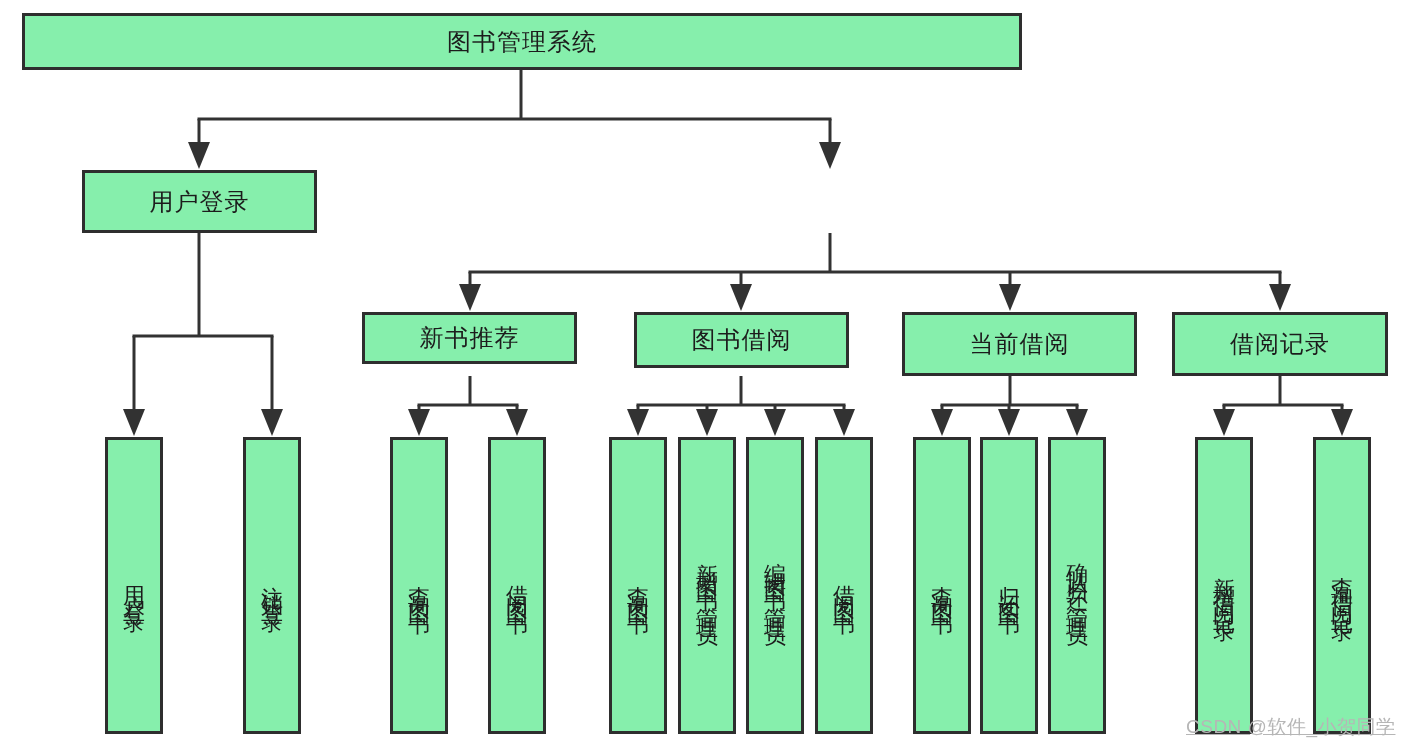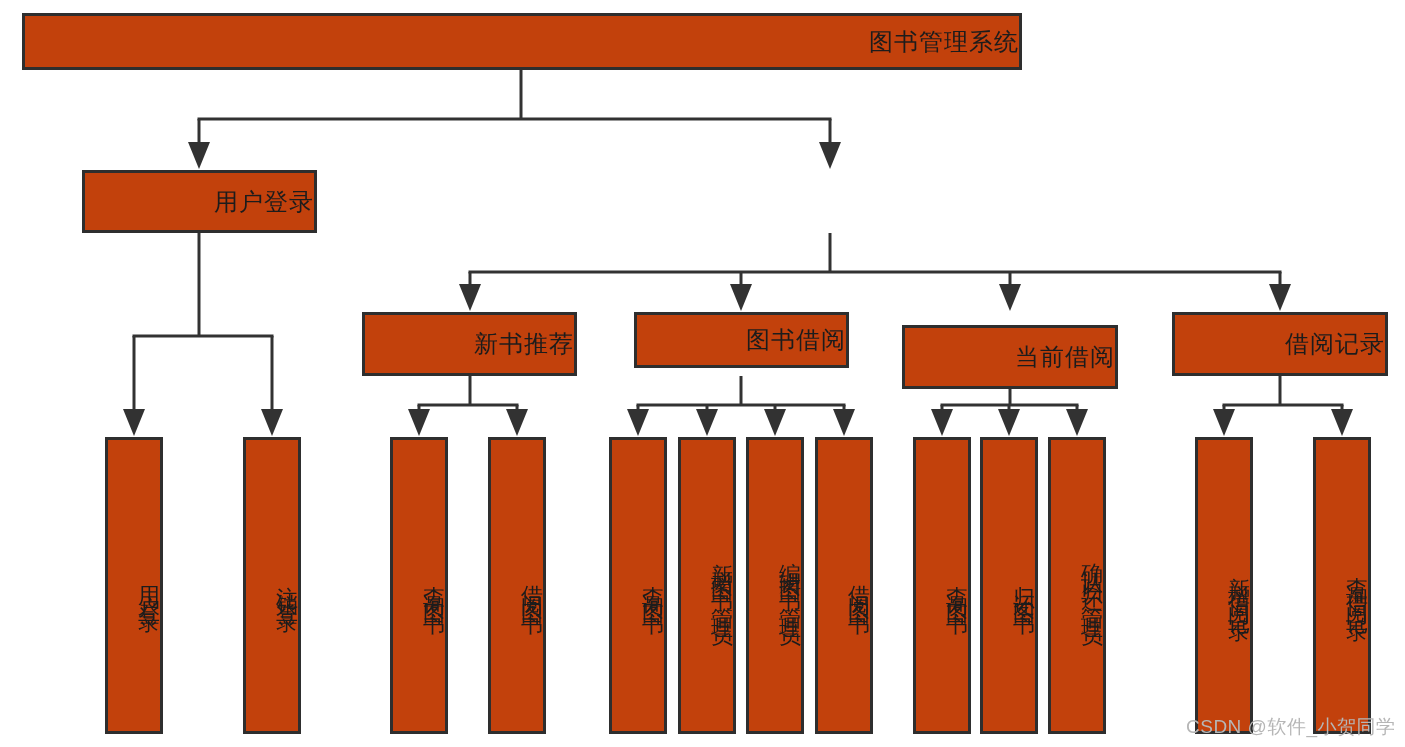--- a/index.html
+++ b/index.html
@@ -12,25 +12,25 @@
     font-family: "Liberation Sans", sans-serif;
   }
   .connectors {
     position: absolute;
     left: 0; top: 0;
     width: 1405px; height: 747px;
   }
   .node {
     position: absolute;
     box-sizing: border-box;
-    background: #c2410c;
+    background: #86efac;
     border: 3px solid #2e2e2e;
     display: flex;
     align-items: center;
-    justify-content: flex-end;
+    justify-content: center;
     color: #1c1c1c;
   }
   .node.h .lbl {
     font-size: 24px;
     letter-spacing: 1px;
     white-space: nowrap;
   }
   .node.v .lbl {
     writing-mode: vertical-rl;
     text-orientation: mixed;
@@ -40,20 +40,21 @@
   }
   .watermark {
     position: absolute;
     left: 1186px;
     top: 714px;
     font-size: 19px;
     letter-spacing: 0.5px;
     color: #b6b6b6;
     white-space: nowrap;
     z-index: 5;
+    text-decoration: underline;
   }
 </style>
 </head>
 <body>
 
 <div class="stage">
 
   <svg class="connectors" id="connectors" viewBox="0 0 1405 747" xmlns="http://www.w3.org/2000/svg">
       <line x1="521" y1="68" x2="521" y2="119" stroke="#323232" stroke-width="3"></line>
       <line x1="197.5" y1="119" x2="831.5" y2="119" stroke="#323232" stroke-width="3"></line>
@@ -110,27 +111,27 @@
     </svg>
 
   <div class="node h" style="left:22px;top:13px;width:1000px;height:57px">
     <span class="lbl">图书管理系统</span>
   </div>
 
   <div class="node h" style="left:82px;top:170px;width:235px;height:63px">
     <span class="lbl">用户登录</span>
   </div>
 
-  <div class="node h" style="left:362px;top:312px;width:215px;height:64px">
+  <div class="node h" style="left:362px;top:312px;width:215px;height:52px">
     <span class="lbl">新书推荐</span>
   </div>
   <div class="node h" style="left:634px;top:312px;width:215px;height:56px">
     <span class="lbl">图书借阅</span>
   </div>
-  <div class="node h" style="left:902px;top:325px;width:216px;height:64px">
+  <div class="node h" style="left:902px;top:312px;width:235px;height:64px">
     <span class="lbl">当前借阅</span>
   </div>
   <div class="node h" style="left:1172px;top:312px;width:216px;height:64px">
     <span class="lbl">借阅记录</span>
   </div>
 
   <div class="node v" style="left:105px;top:437px;width:58px;height:297px">
     <span class="lbl">用户登录</span>
   </div>
   <div class="node v" style="left:243px;top:437px;width:58px;height:297px">

